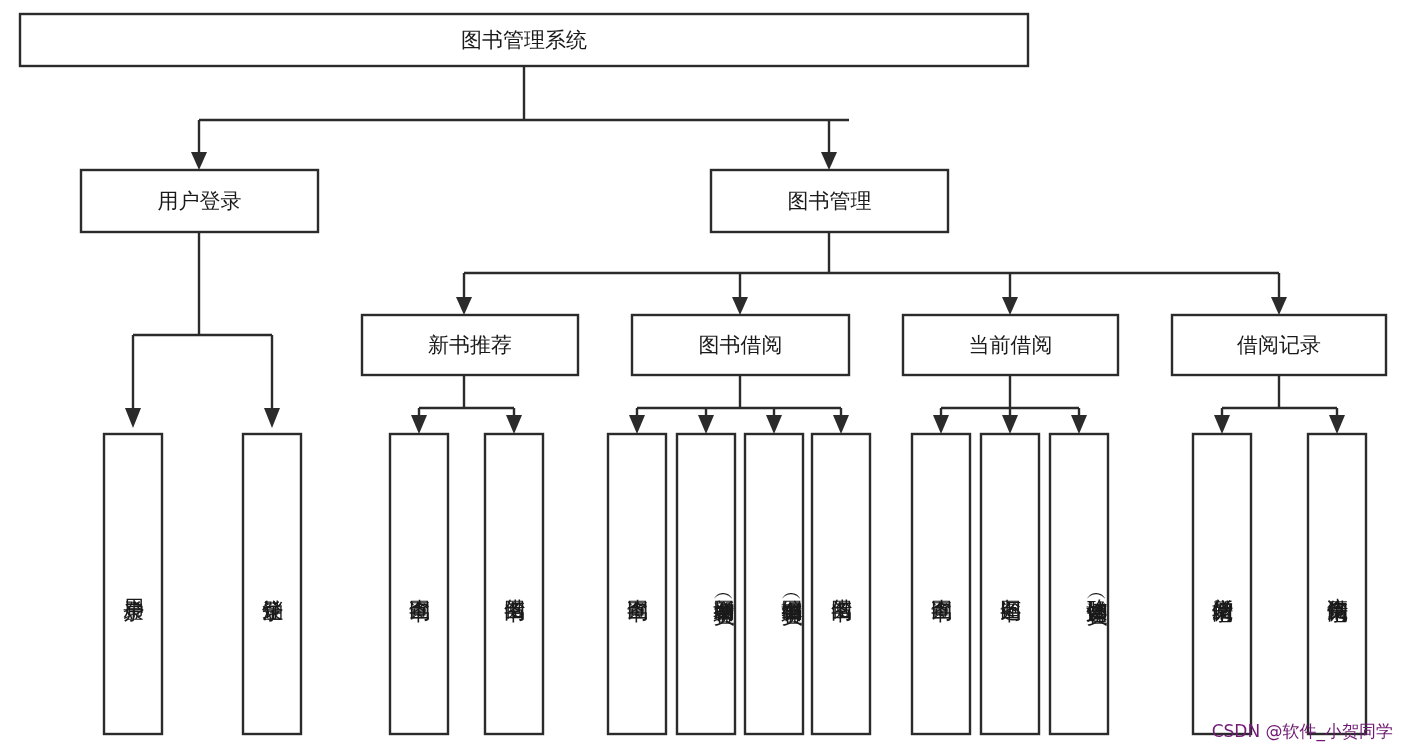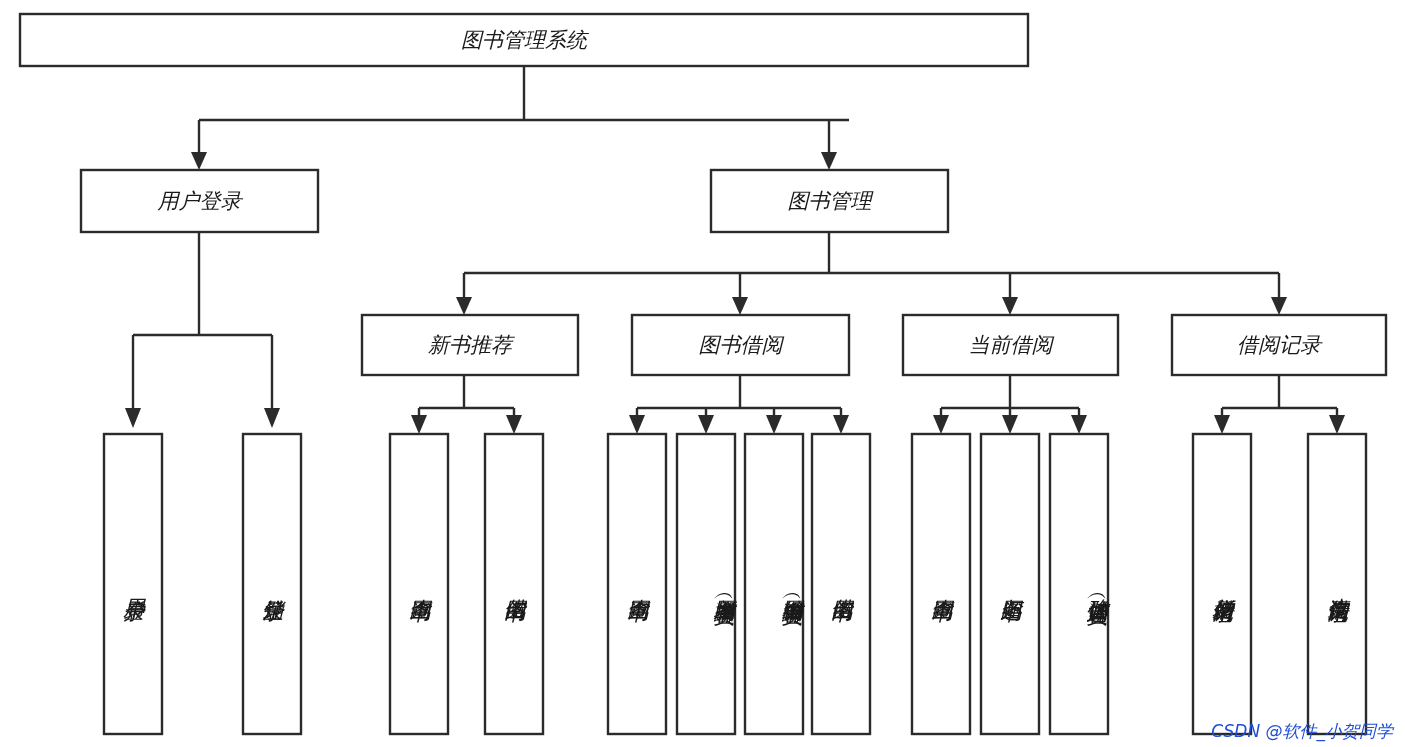--- a/index.html
+++ b/index.html
@@ -9,21 +9,20 @@
   }
   body {
     font-family: "DejaVu Sans", "Liberation Sans", sans-serif;
   }
   #diagram-root {
     position: relative;
     width: 1405px;
     height: 747px;
     background: #ffffff;
     overflow: hidden;
-    font-style: italic;
   }
   svg#tree-svg {
     position: absolute;
     left: 0;
     top: 0;
     width: 1405px;
     height: 747px;
     display: block;
   }
   .node-box {
@@ -66,21 +65,21 @@
   }
   .leaf-label.center-v {
     align-items: center;
   }
   .watermark {
     position: absolute;
     right: 12px;
     bottom: 4px;
     font-family: "DejaVu Sans", "Liberation Sans", sans-serif;
     font-size: 17px;
-    color: #1d4ed8;
+    color: #701a75;
     white-space: nowrap;
     user-select: none;
   }
 </style>
 </head>
 <body>
 
 <div id="diagram-root">
 
   <svg id="tree-svg" viewBox="0 0 1405 747">

